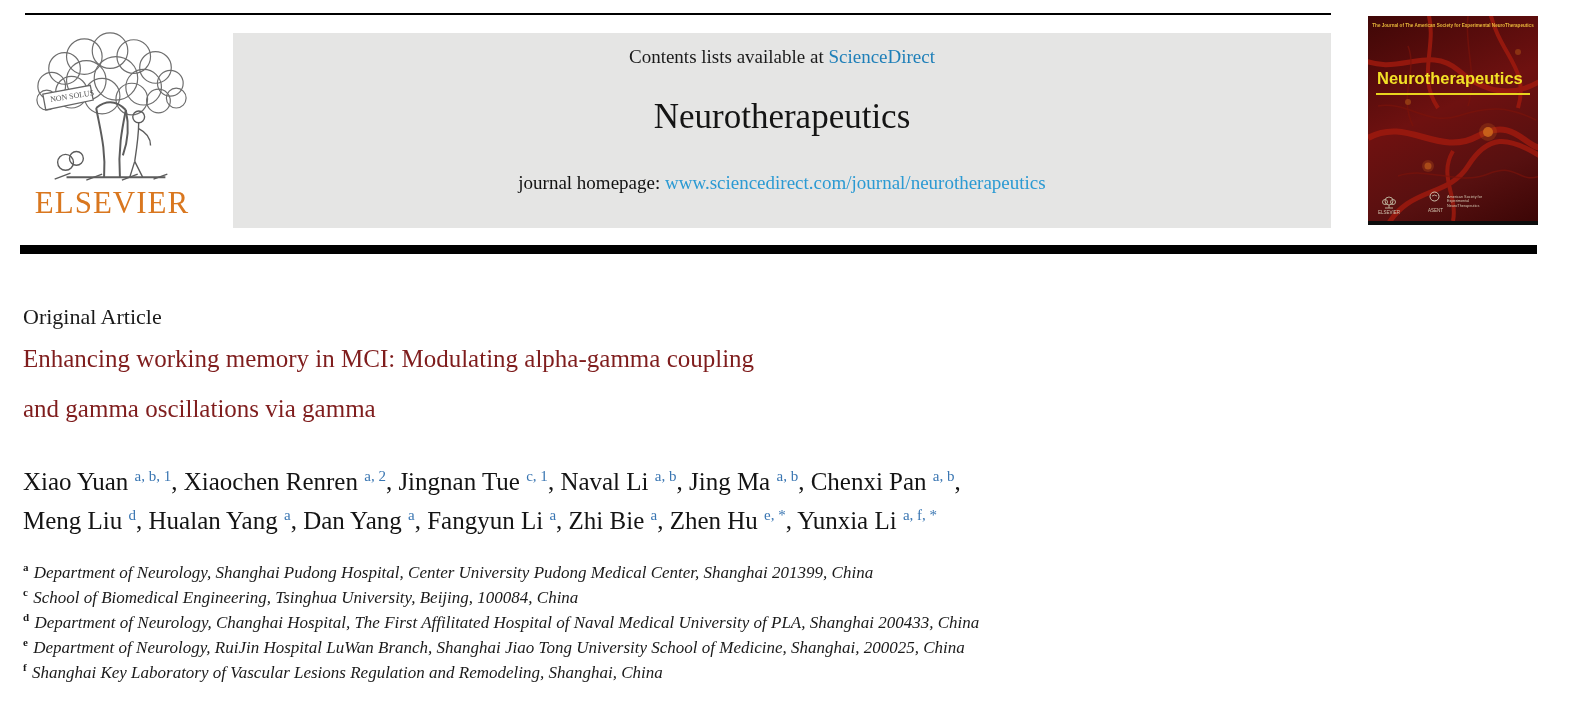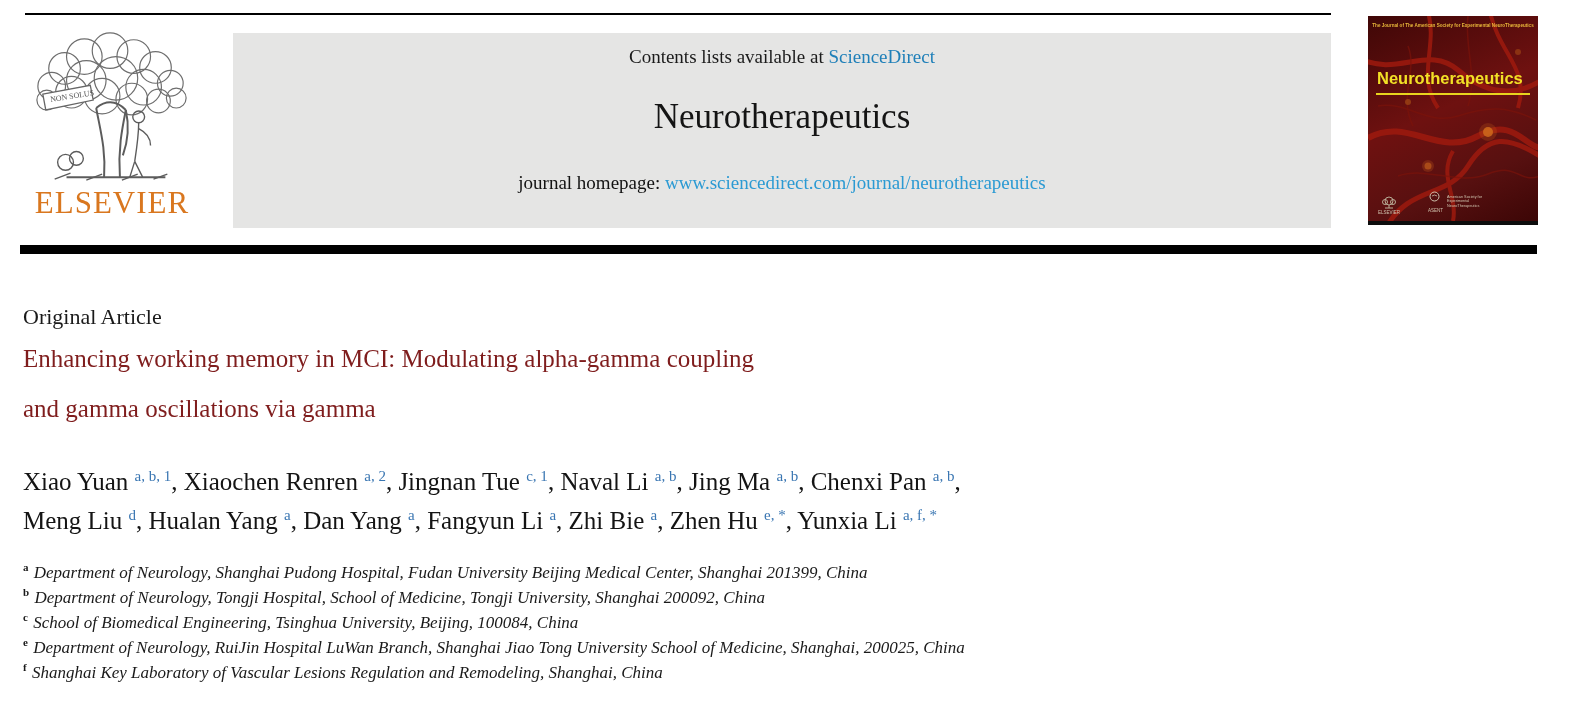--- a/index.html
+++ b/index.html
@@ -173,20 +173,20 @@
     <span>Enhancing working memory in MCI: Modulating alpha-gamma coupling</span><br>
     <span>and gamma oscillations via gamma</span>
   </h1>
 
   <div class="authors">
     <div><span><span>Xiao Yuan</span>&nbsp;<sup>a, b, 1</sup></span>, <span><span>Xiaochen Renren</span>&nbsp;<sup>a, 2</sup></span>, <span><span>Jingnan Tue</span>&nbsp;<sup>c, 1</sup></span>, <span><span>Naval Li</span>&nbsp;<sup>a, b</sup></span>, <span><span>Jing Ma</span>&nbsp;<sup>a, b</sup></span>, <span><span>Chenxi Pan</span>&nbsp;<sup>a, b</sup></span>,</div>
     <div><span><span>Meng Liu</span>&nbsp;<sup>d</sup></span>, <span><span>Hualan Yang</span>&nbsp;<sup>a</sup></span>, <span><span>Dan Yang</span>&nbsp;<sup>a</sup></span>, <span><span>Fangyun Li</span>&nbsp;<sup>a</sup></span>, <span><span>Zhi Bie</span>&nbsp;<sup>a</sup></span>, <span><span>Zhen Hu</span>&nbsp;<sup>e, *</sup></span>, <span><span>Yunxia Li</span>&nbsp;<sup>a, f, *</sup></span></div>
   </div>
 
   <div class="affiliations">
-      <div class="affil-row"><sup>a</sup><span> Department of Neurology, Shanghai Pudong Hospital, Fudan University Beijing Medical Center, Shanghai 201399, China</span></div>
-      <div class="affil-row"><sup>b</sup><span> Department of Neurology, Tongji Hospital, School of Medicine, Tongji University, Shanghai 200092, China</span></div>
+      <div class="affil-row"><sup>a</sup><span> Department of Neurology, Shanghai Pudong Hospital, Center University Pudong Medical Center, Shanghai 201399, China</span></div>
       <div class="affil-row"><sup>c</sup><span> School of Biomedical Engineering, Tsinghua University, Beijing, 100084, China</span></div>
+      <div class="affil-row"><sup>d</sup><span> Department of Neurology, Changhai Hospital, The First Affilitated Hospital of Naval Medical University of PLA, Shanghai 200433, China</span></div>
       <div class="affil-row"><sup>e</sup><span> Department of Neurology, RuiJin Hospital LuWan Branch, Shanghai Jiao Tong University School of Medicine, Shanghai, 200025, China</span></div>
       <div class="affil-row"><sup>f</sup><span> Shanghai Key Laboratory of Vascular Lesions Regulation and Remodeling, Shanghai, China</span></div>
     </div>
 
 </div>
 
 </body></html>

